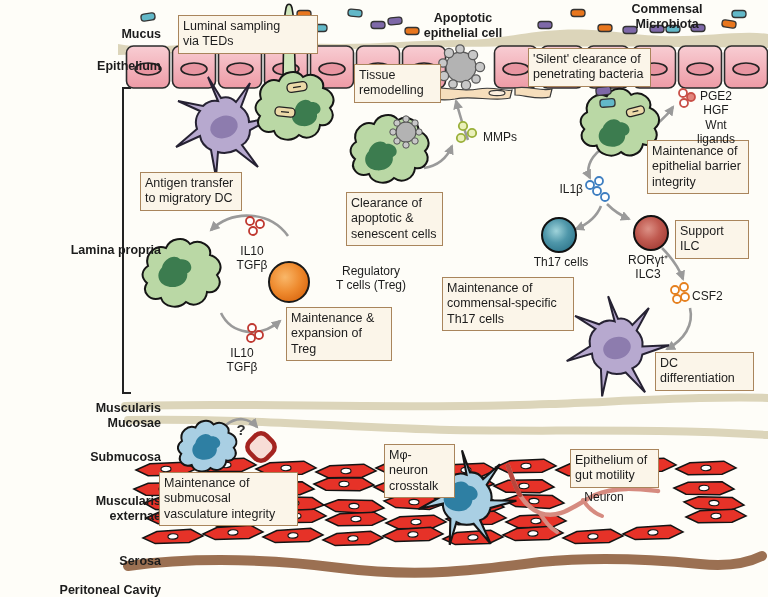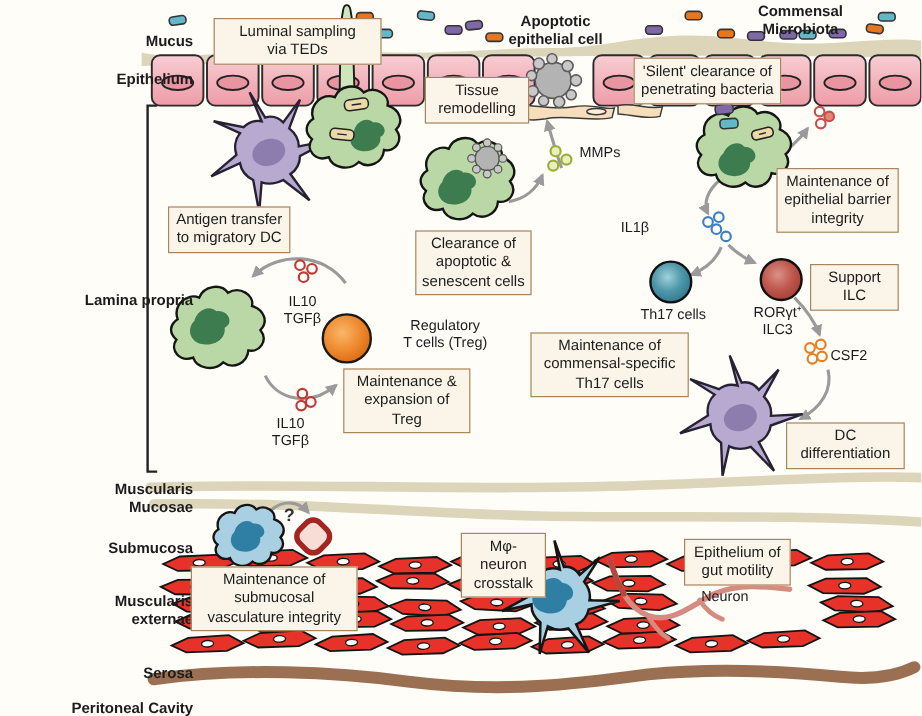--- a/index.html
+++ b/index.html
@@ -5,21 +5,21 @@
   html,body{margin:0;padding:0;background:#fff;}
   #canvas{position:relative;width:768px;height:597px;background:var(--background,#fefdf8);
     font-family:"Liberation Sans",sans-serif;color:#1c1c1c;overflow:hidden;}
   #art{position:absolute;left:0;top:0;}
   .lbl{position:absolute;white-space:pre-line;line-height:1.2;}
   .side{left:0;width:118px;text-align:right;font-weight:bold;font-size:12.5px;padding-left:43px;}
   .boldlbl{font-weight:bold;font-size:12.5px;text-align:center;transform:translateX(-50%);}
   .cyto{font-size:12px;text-align:center;transform:translateX(-50%);}
   .box{position:absolute;box-sizing:border-box;background:var(--box-bg,#fbf5e9);
     border:1.5px solid var(--box-border,#a9855c);padding:3px 4px;font-size:12.5px;
-    line-height:1.22;text-align:center;white-space:pre-line;}
+    line-height:1.22;text-align:left;white-space:pre-line;}
   .qm{font-weight:bold;font-size:15px;color:#333;}
 </style>
 </head>
 <body>
 
 <div id="canvas">
 <svg id="art" width="768" height="597" viewBox="0 0 768 597">
   <defs>
     <marker id="ah" markerUnits="userSpaceOnUse" markerWidth="11" markerHeight="10" refX="8" refY="5" orient="auto">
       <path d="M0,0 L10,5 L0,10 Z" fill="#9a9a9a"></path>
@@ -501,22 +501,25 @@
 submucosal
 vasculature integrity</div>
   <div class="box" style="left:384px;top:444px;width:71px">Mφ-neuron
 crosstalk</div>
   <div class="box" style="left:570px;top:449px;width:89px">Epithelium of
 gut motility</div>
 
   <div class="lbl boldlbl" style="left:463px;top:11px">Apoptotic
 epithelial cell</div>
   <div class="lbl boldlbl" style="left:667px;top:2px">Commensal Microbiota</div>
-  <div class="lbl cyto" style="left:508px;top:182px;width:42px;transform:none">IL1β</div>
-  <div class="lbl cyto" style="left:483px;top:120px;transform:none;text-align:left">MMPs</div>
+  <div class="lbl cyto" style="left:716px;top:89px">PGE2
+HGF
+Wnt ligands</div>
+  <div class="lbl cyto" style="left:541px;top:182px;width:42px;text-align:right;transform:none">IL1β</div>
+  <div class="lbl cyto" style="left:483px;top:130px;transform:none;text-align:left">MMPs</div>
   <div class="lbl cyto" style="left:252px;top:244px">IL10
 TGFβ</div>
   <div class="lbl cyto" style="left:242px;top:346px">IL10
 TGFβ</div>
   <div class="lbl cyto" style="left:371px;top:264px">Regulatory
 T cells (Treg)</div>
   <div class="lbl cyto" style="left:561px;top:255px">Th17 cells</div>
   <div class="lbl cyto" style="left:648px;top:253px">RORγt⁺
 ILC3</div>
   <div class="lbl cyto" style="left:692px;top:289px;transform:none;text-align:center">CSF2</div>

